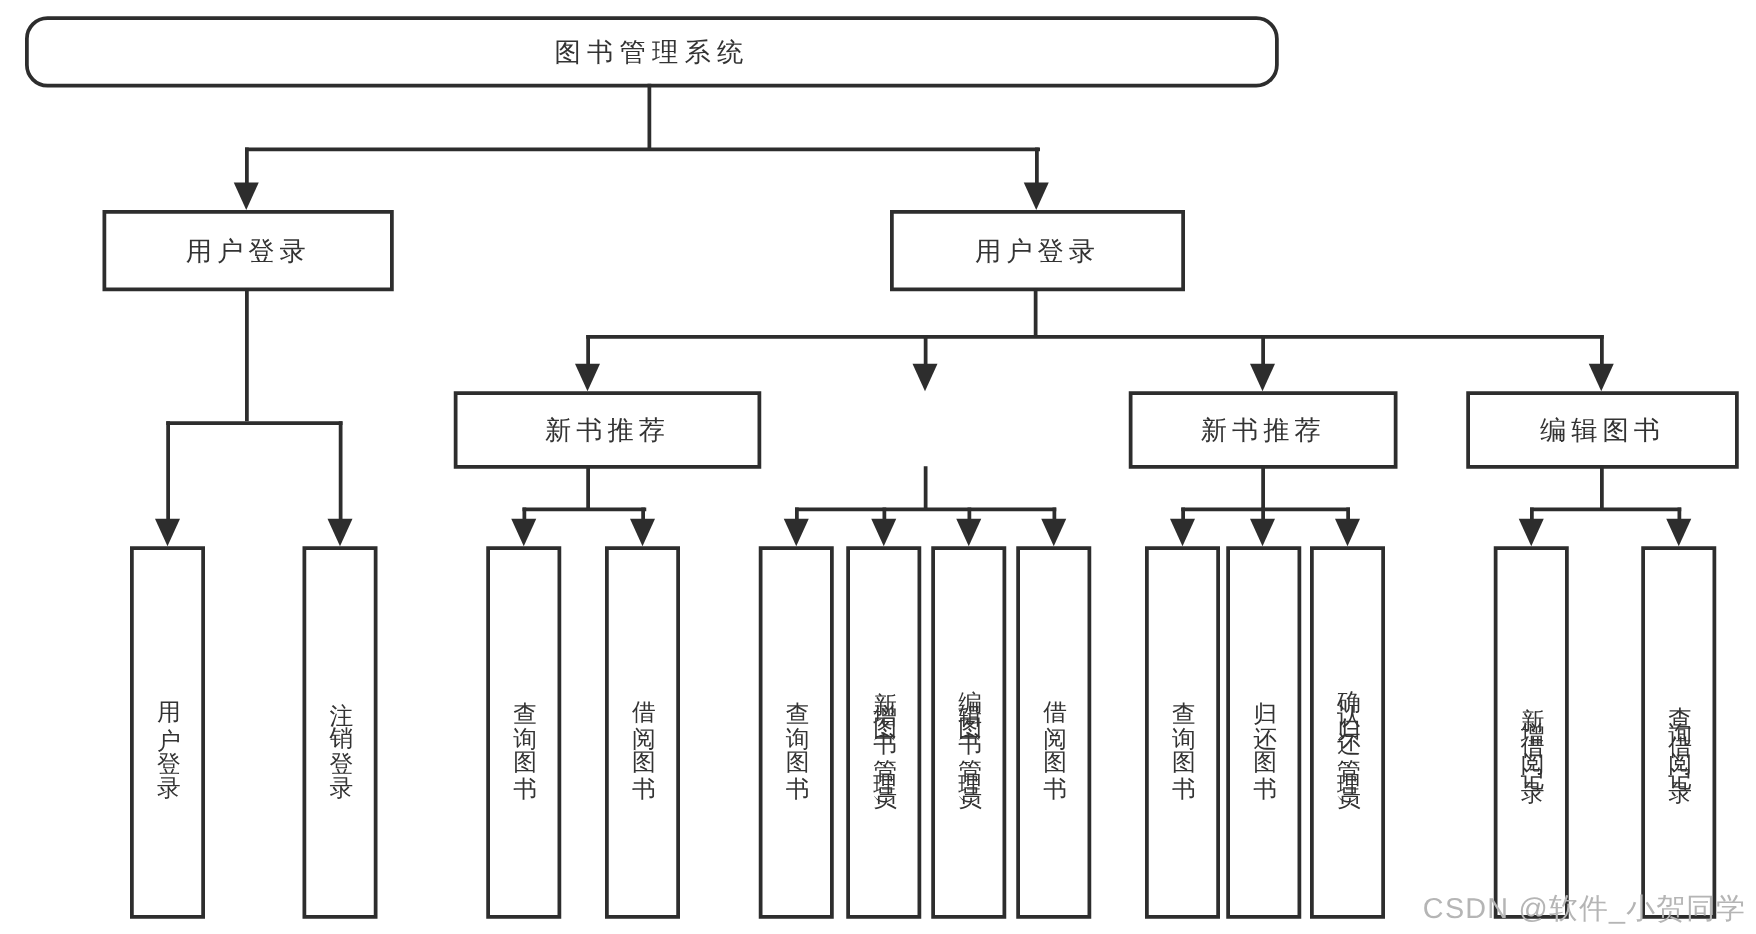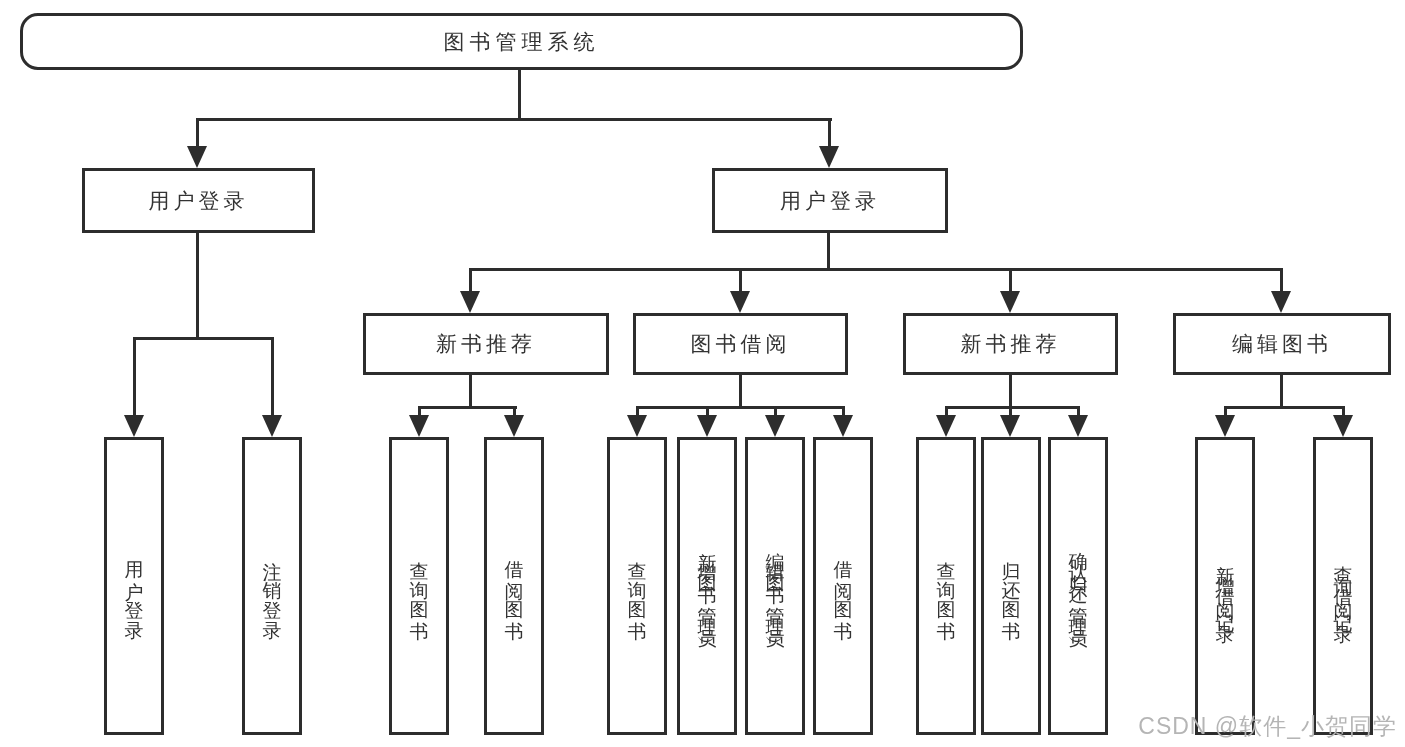--- a/index.html
+++ b/index.html
@@ -60,21 +60,20 @@
   <div class="line" style="left:469px;top:268px;width:3px;height:25px"></div>
   <div class="arrow" style="left:460px;top:291px"></div>
   <div class="line" style="left:739px;top:268px;width:3px;height:25px"></div>
   <div class="arrow" style="left:730px;top:291px"></div>
   <div class="line" style="left:1009px;top:268px;width:3px;height:25px"></div>
   <div class="arrow" style="left:1000px;top:291px"></div>
   <div class="line" style="left:1280px;top:268px;width:3px;height:25px"></div>
   <div class="arrow" style="left:1271px;top:291px"></div>
 
   <div class="node hnode" style="left:363px;top:313px;width:246px;height:62px">新书推荐</div>
-  <div class="node hnode" style="left:633px;top:313px;width:215px;height:62px">图书借阅</div>
   <div class="node hnode" style="left:903px;top:313px;width:215px;height:62px">新书推荐</div>
   <div class="node hnode" style="left:1173px;top:313px;width:218px;height:62px">编辑图书</div>
 
   <div class="line" style="left:469px;top:373px;width:3px;height:35px"></div>
   <div class="line" style="left:418px;top:406px;width:99px;height:3px"></div>
   <div class="line" style="left:418px;top:406px;width:3px;height:11px"></div>
   <div class="arrow" style="left:409px;top:415px"></div>
   <div class="line" style="left:513px;top:406px;width:3px;height:11px"></div>
   <div class="arrow" style="left:504px;top:415px"></div>
 

